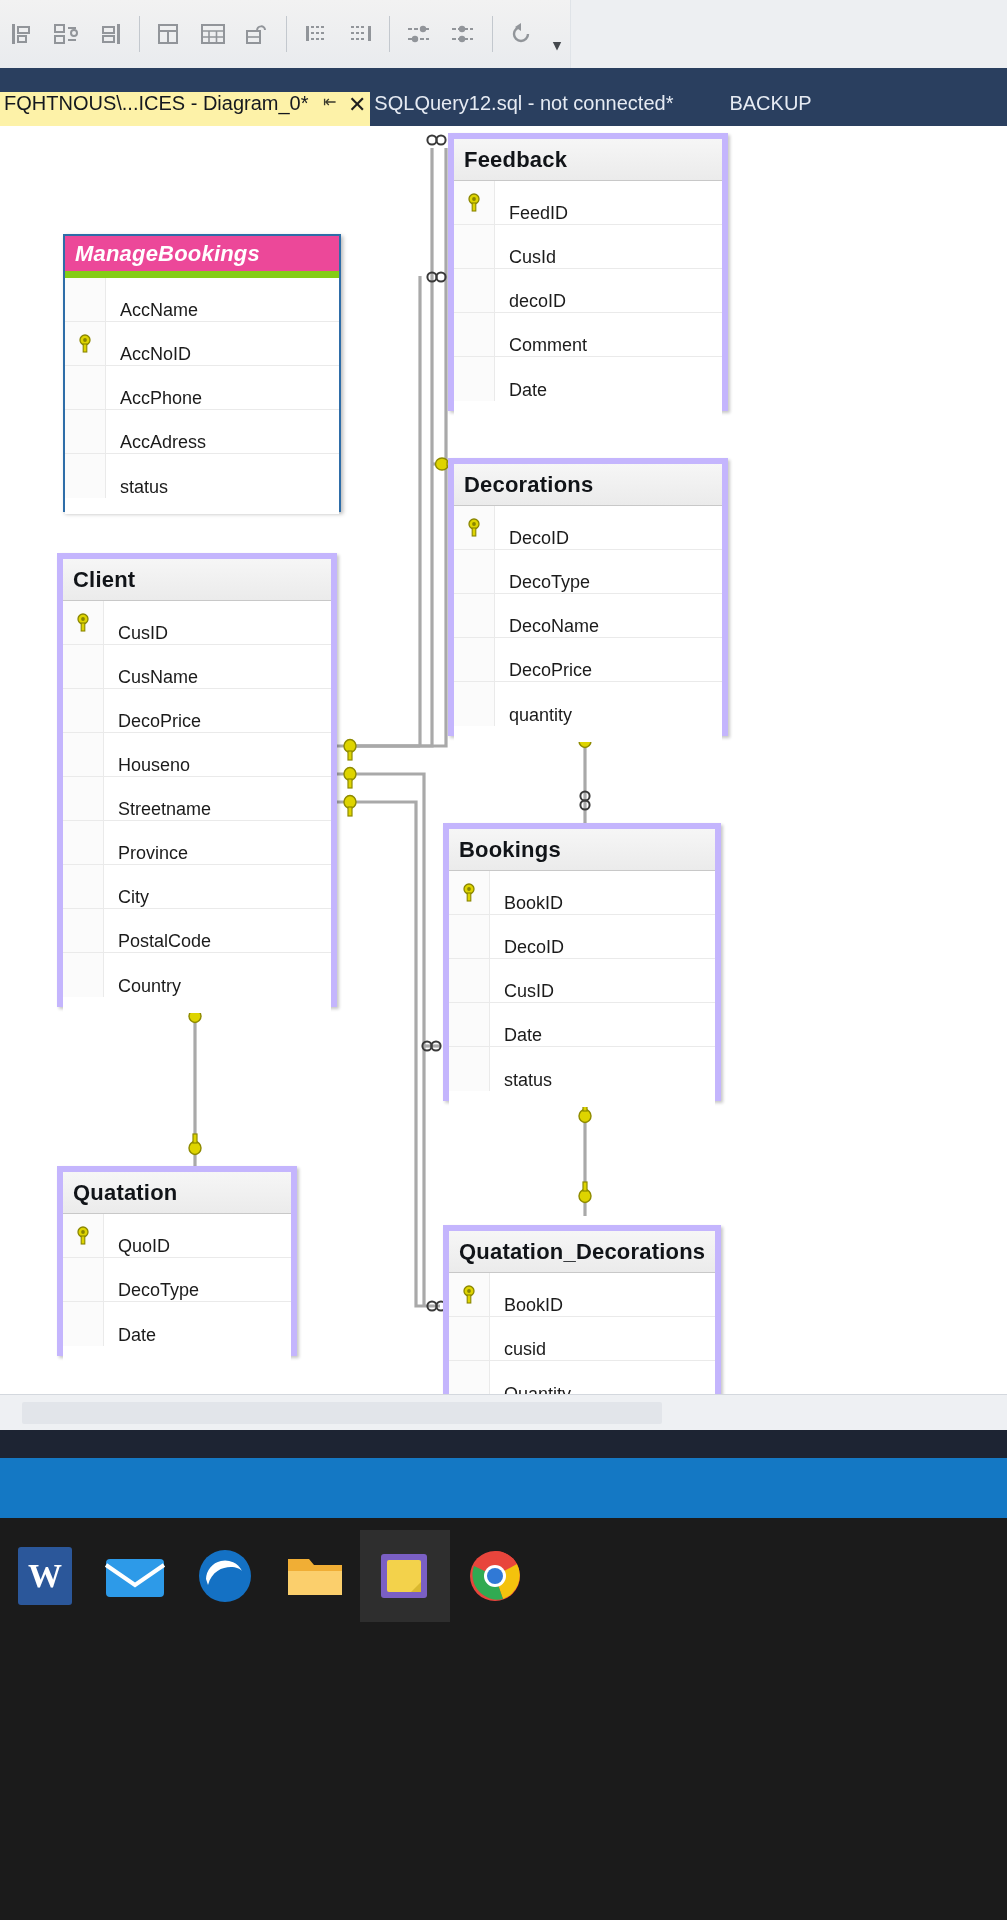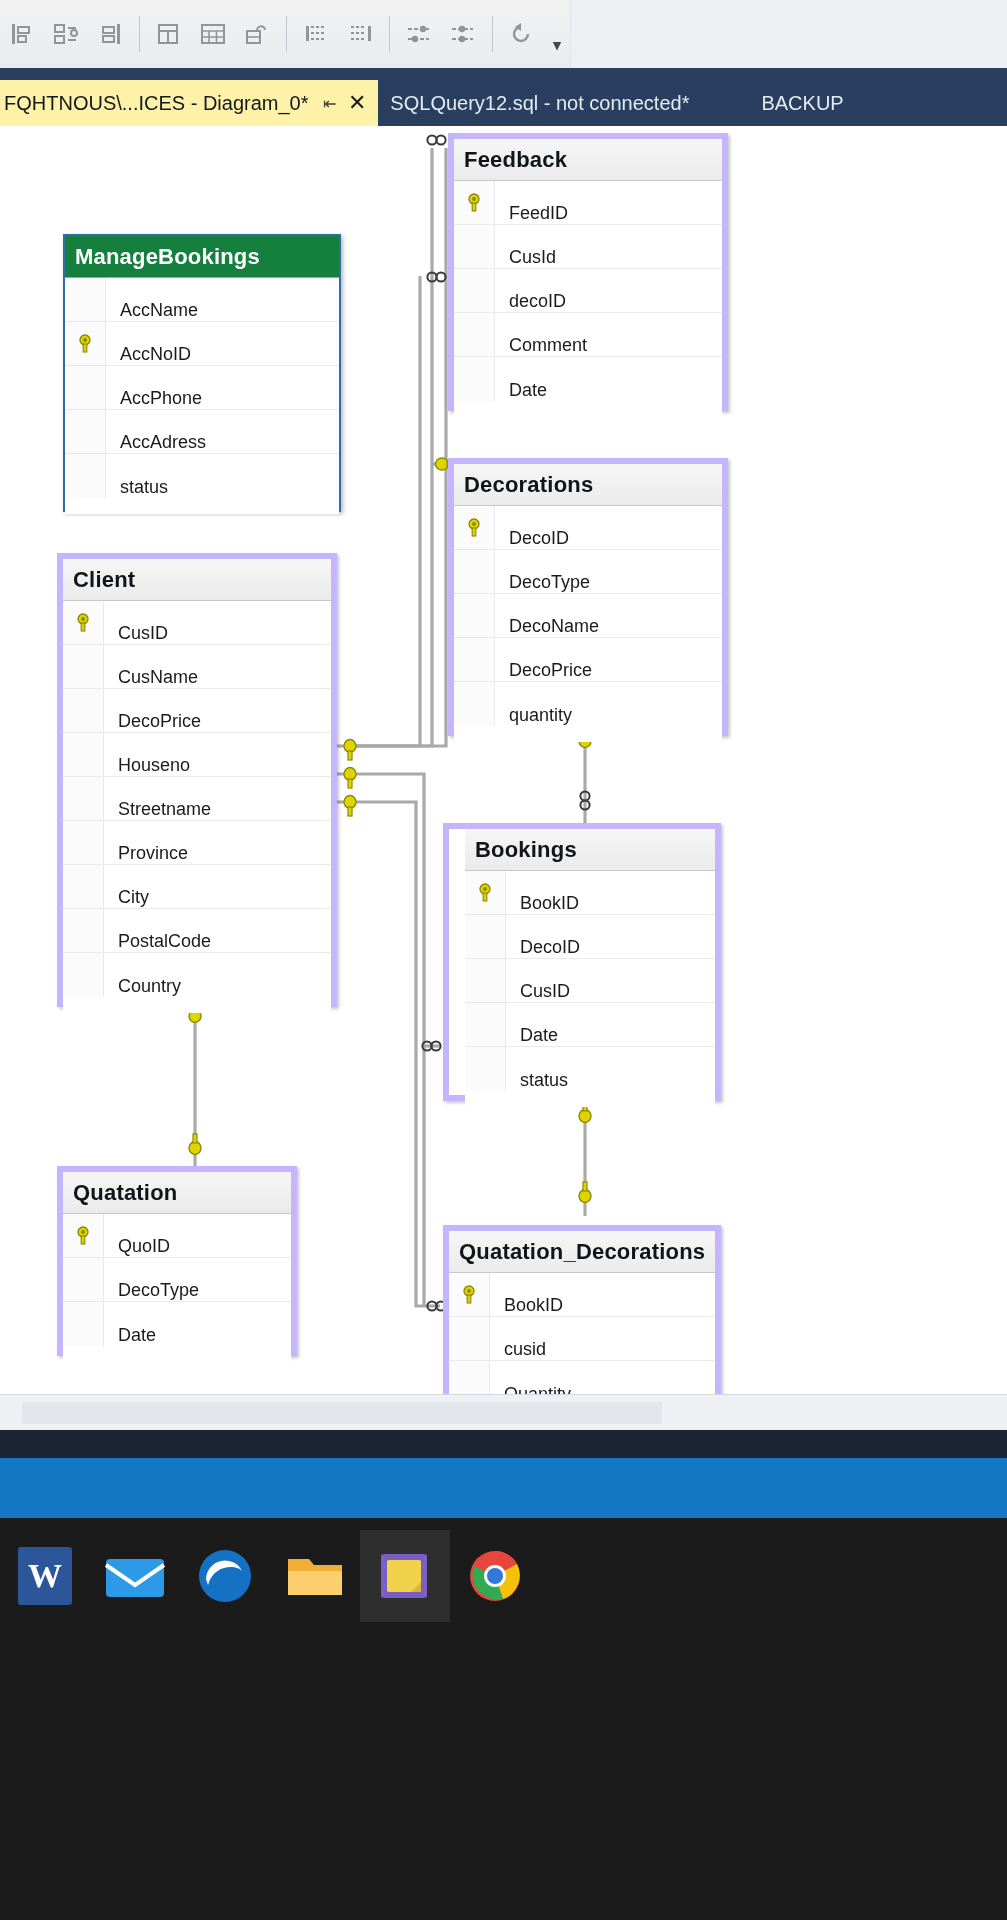--- a/index.html
+++ b/index.html
@@ -69,24 +69,24 @@
   .tabbar {
     position: absolute;
     left: 0; top: 68px;
     width: 1007px; height: 58px;
     background: #2a3f5f;
     display: flex;
     align-items: flex-end;
     overflow: hidden;
   }
   .tab {
-    height: 46px;
-    display: flex;
-    align-items: center;
-    padding: 0 12px;
+    height: 34px;
+    display: flex;
+    align-items: flex-start;
+    padding: 0 4px;
     font-size: 20px;
     white-space: nowrap;
     box-sizing: border-box;
   }
   .tab.active {
     background: #fdf2a8;
     color: #14181f;
     font-weight: 400;
     padding-left: 4px;
   }
@@ -141,23 +141,24 @@
     display: flex;
     align-items: center;
     padding-left: 10px;
     font-size: 22px;
     font-weight: bold;
     color: #111418;
     letter-spacing: .2px;
     box-sizing: border-box;
   }
   .entity.selected .ent-title {
-    background: #15803d;
+    background: #ec4899;
     color: #ffffff;
-    border-bottom: 1px solid #84cc16;
+    border-bottom: 7px solid #84cc16;
+    font-style: italic;
   }
   .ent-rows {
     background: #ffffff;
   }
   .ent-row {
     height: 44px;
     display: flex;
     align-items: flex-end;
     border-bottom: 1px solid #eaeaea;
     box-sizing: border-box;
@@ -623,21 +624,21 @@
             <div class="ent-keycell"></div>
             <div class="ent-fname">DecoPrice</div>
           </div>
           <div class="ent-row">
             <div class="ent-keycell"></div>
             <div class="ent-fname">quantity</div>
           </div>
         </div>
         <div class="ent-pad"></div>
       </div>
-      <div class="entity" style="left: 443px; top: 697px; width: 278px; height: 278px; padding-left: 16px;">
+      <div class="entity" style="left: 443px; top: 697px; width: 278px; height: 278px;">
         <div class="ent-title">Bookings</div>
         <div class="ent-rows">
           <div class="ent-row">
             <div class="ent-keycell">
               <svg class="keyglyph" width="18" height="20" viewBox="0 0 18 20">
                 <circle cx="9" cy="6" r="5" fill="#ded400" stroke="#8a8600" stroke-width="1.3"></circle>
                 <circle cx="9" cy="6" r="1.9" fill="#8a8600"></circle>
                 <rect x="7.2" y="10" width="3.6" height="8" fill="#ded400" stroke="#8a8600" stroke-width="1.1"></rect>
               </svg>
             </div>

